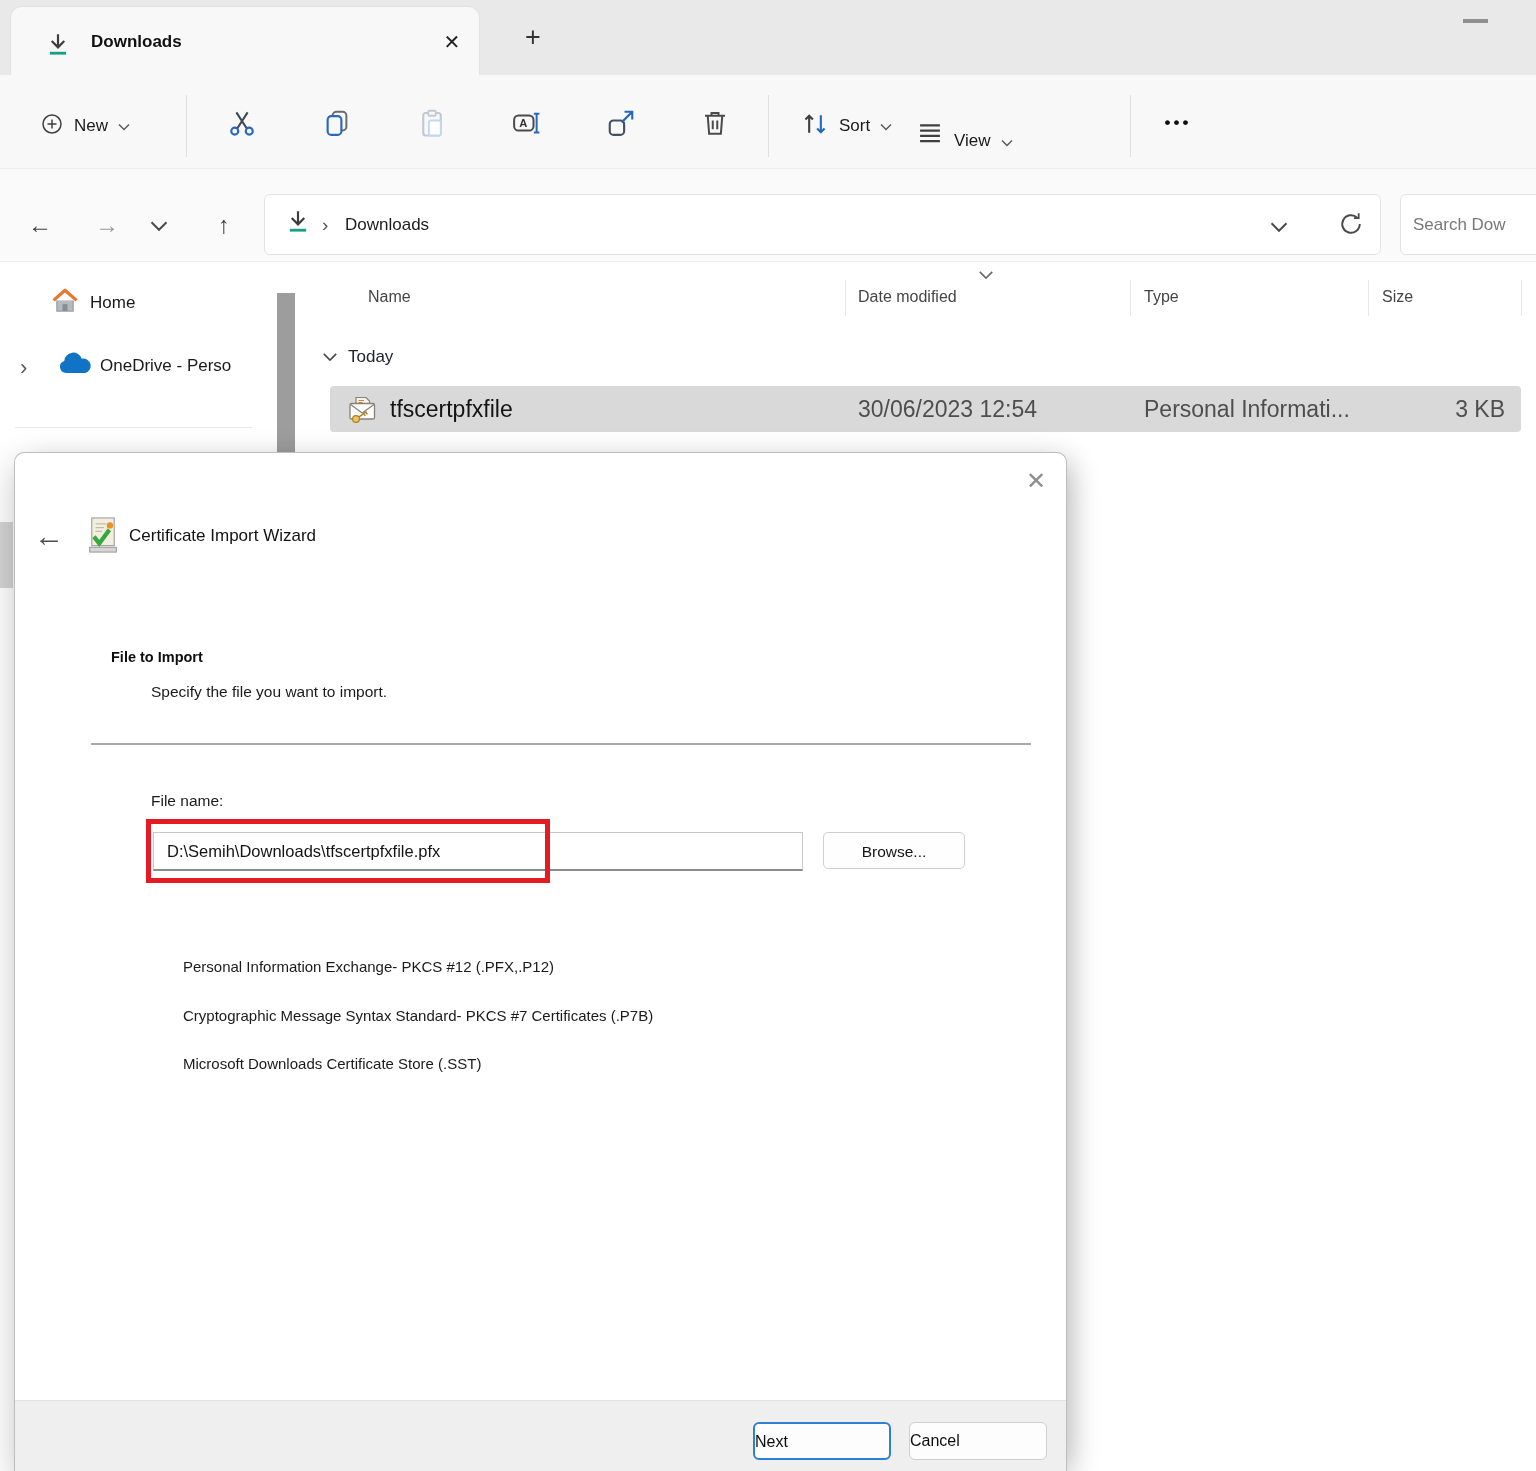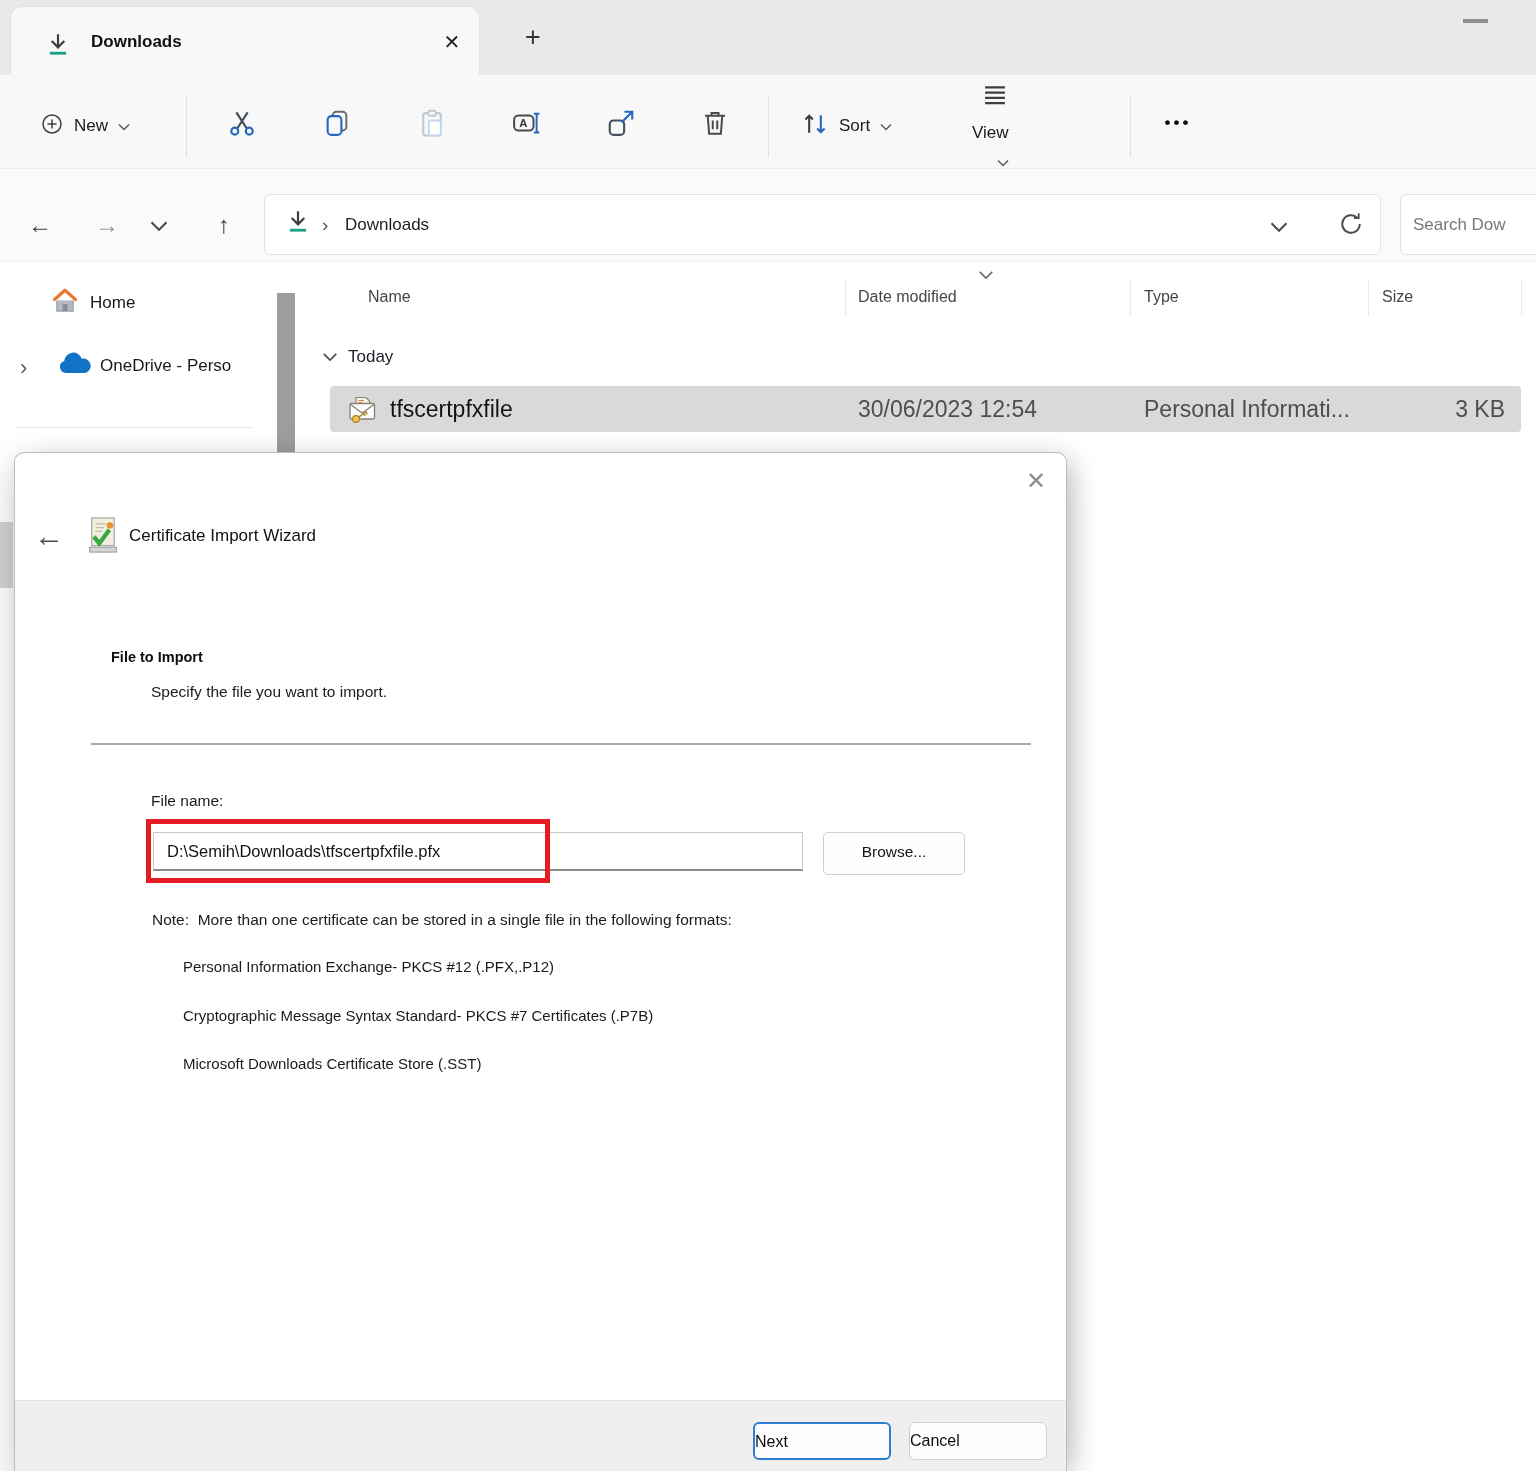--- a/index.html
+++ b/index.html
@@ -14,21 +14,21 @@
   .newtab { left:514px; top:18px; width:38px; height:38px; text-align:center; line-height:38px; font-size:27px; color:#333; font-weight:300; }
   .minimize { left:1463px; top:19px; width:25px; height:4px; background:#8f8f8f; }
 
   .toolbar { left:0; top:75px; width:1536px; height:94px; background:#f8f8f8; border-bottom:1px solid #ececec; }
   .tbtn { display:flex; align-items:center; justify-content:center; }
   .tool-icon-btn { width:44px; height:44px; top:103px; }
   .tb-divider { top:95px; width:1px; height:62px; background:#e0e0e0; }
   .new-btn { left:26px; top:101px; height:50px; display:flex; align-items:center; gap:10px; padding:0 14px; }
   .new-label, .sv-label { font-size:17px; color:#1a1a1a; }
   .sort-btn { left:795px; top:101px; height:50px; display:flex; align-items:center; gap:10px; padding:0 6px; }
-  .view-btn { left:966px; top:101px; height:50px; display:flex; align-items:flex-end; gap:10px; padding:0 6px;flex-direction:column; }
+  .view-btn { left:910px; top:101px; height:50px; display:flex; align-items:flex-end; gap:10px; padding:0 6px; }
   .more-btn { left:1152px; top:103px; width:52px; height:44px; text-align:center; line-height:40px; font-size:17px; letter-spacing:3px; color:#111; font-weight:bold; }
 
   .navbar { left:0; top:169px; width:1536px; height:93px; background:#fafafa; border-bottom:1px solid #efefef; }
   .nav-glyph { font-size:24px; color:#3d3d3d; width:40px; height:40px; text-align:center; line-height:40px; top:205px; }
   .addressbar { left:264px; top:194px; width:1117px; height:61px; background:#fff; border:1px solid #e3e3e3; border-radius:6px; }
   .addr-text { font-size:17px; color:#1d1d1d; }
   .searchbox { left:1400px; top:194px; width:140px; height:61px; background:#fff; border:1px solid #e3e3e3; border-radius:6px 0 0 6px; }
   .searchbox input { border:none; outline:none; width:130px; height:57px; margin:1px 0 0 12px; font-size:17px; color:#1b1b1b; font-family:"Liberation Sans", sans-serif; background:transparent; }
   .searchbox input::placeholder { color:#787878; opacity:1; }
 
@@ -47,21 +47,21 @@
   .dialog { left:14px; top:452px; width:1053px; height:1019px; background:#fff; border:1px solid #bdbdbd; border-bottom:none; border-radius:10px 10px 0 0; box-shadow:0 12px 34px rgba(0,0,0,.22), 12px 0 26px -8px rgba(0,0,0,.13); }
   .dlg-close { left:1004px; top:12px; width:34px; height:32px; text-align:center; line-height:32px; font-size:24px; color:#8f8f8f; }
   .dlg-back { left:14px; top:64px; width:40px; height:40px; text-align:center; line-height:38px; font-size:30px; color:#4d4d4d; }
   .dlg-title { left:114px; top:62px; height:42px; line-height:42px; font-size:17px; color:#121212; }
   .dlg-heading { left:96px; top:196px; font-size:14.5px; font-weight:bold; color:#0d0d0d; }
   .dlg-sub { left:136px; top:230px; font-size:15.5px; }
   .dlg-sep { left:76px; top:290px; width:940px; height:2px; background:#a9a9a9; }
   .fn-label { left:136px; top:339px; font-size:15.5px; }
   .fn-input { left:138px; top:379px; width:650px; height:39px; border:1px solid #c9c9c9; border-bottom:2px solid #8b8b8b; background:#fff; font-size:16.5px; font-family:"Liberation Sans", sans-serif; padding:0 0 0 13px; color:#141414; outline:none; }
   .fn-annotation { left:131px; top:366px; width:404px; height:64px; border:5px solid #e51b24; }
-  .browse-btn { left:808px; top:379px; width:142px; height:43px; background:#fefefe; border:1px solid #cfcfcf; border-radius:5px; font-size:15.5px; text-align:center; line-height:37px; color:#141414; }
+  .browse-btn { left:808px; top:379px; width:142px; height:37px; background:#fefefe; border:1px solid #cfcfcf; border-radius:5px; font-size:15.5px; text-align:center; line-height:37px; color:#141414; }
   .note-line { left:137px; top:458px; font-size:15.5px; white-space:pre-wrap; }
   .fmt { left:168px; font-size:15px; }
   .dlg-footer { left:0px; top:947px; width:1051px; height:71px; background:#efefef; border-top:1px solid #e2e2e2; }
   .btn { width:138px; height:38px; border-radius:6px; background:#fdfdfd; font-size:16px; text-align:left; line-height:35px; color:#0d0d0d; }
   .next-btn { left:738px; top:969px; border:2px solid #2e7fd3; }
   .cancel-btn { left:894px; top:969px; border:1px solid #cfcfcf; }
 </style>
 </head>
 <body>
 
@@ -301,21 +301,20 @@
 
   <span class="abs dlg-heading">File to Import</span>
   <span class="abs dlg-sub">Specify the file you want to import.</span>
   <div class="abs dlg-sep"></div>
 
   <span class="abs fn-label">File name:</span>
   <input class="abs fn-input" value="D:\Semih\Downloads\tfscertpfxfile.pfx" style="">
   <div class="abs fn-annotation"></div>
   <div class="abs browse-btn">Browse...</div>
 
-  <span class="abs note-line">Note:  More than one certificate can be stored in a single file in the following formats:</span>
   <span class="abs fmt" style="top:505px;">Personal Information Exchange- PKCS #12 (.PFX,.P12)</span>
   <span class="abs fmt" style="top:554px;">Cryptographic Message Syntax Standard- PKCS #7 Certificates (.P7B)</span>
   <span class="abs fmt" style="top:602px;">Microsoft Downloads Certificate Store (.SST)</span>
 
   <div class="abs dlg-footer"></div>
   <div class="abs btn next-btn">Next</div>
   <div class="abs btn cancel-btn">Cancel</div>
 </div>
 
 </body></html>

